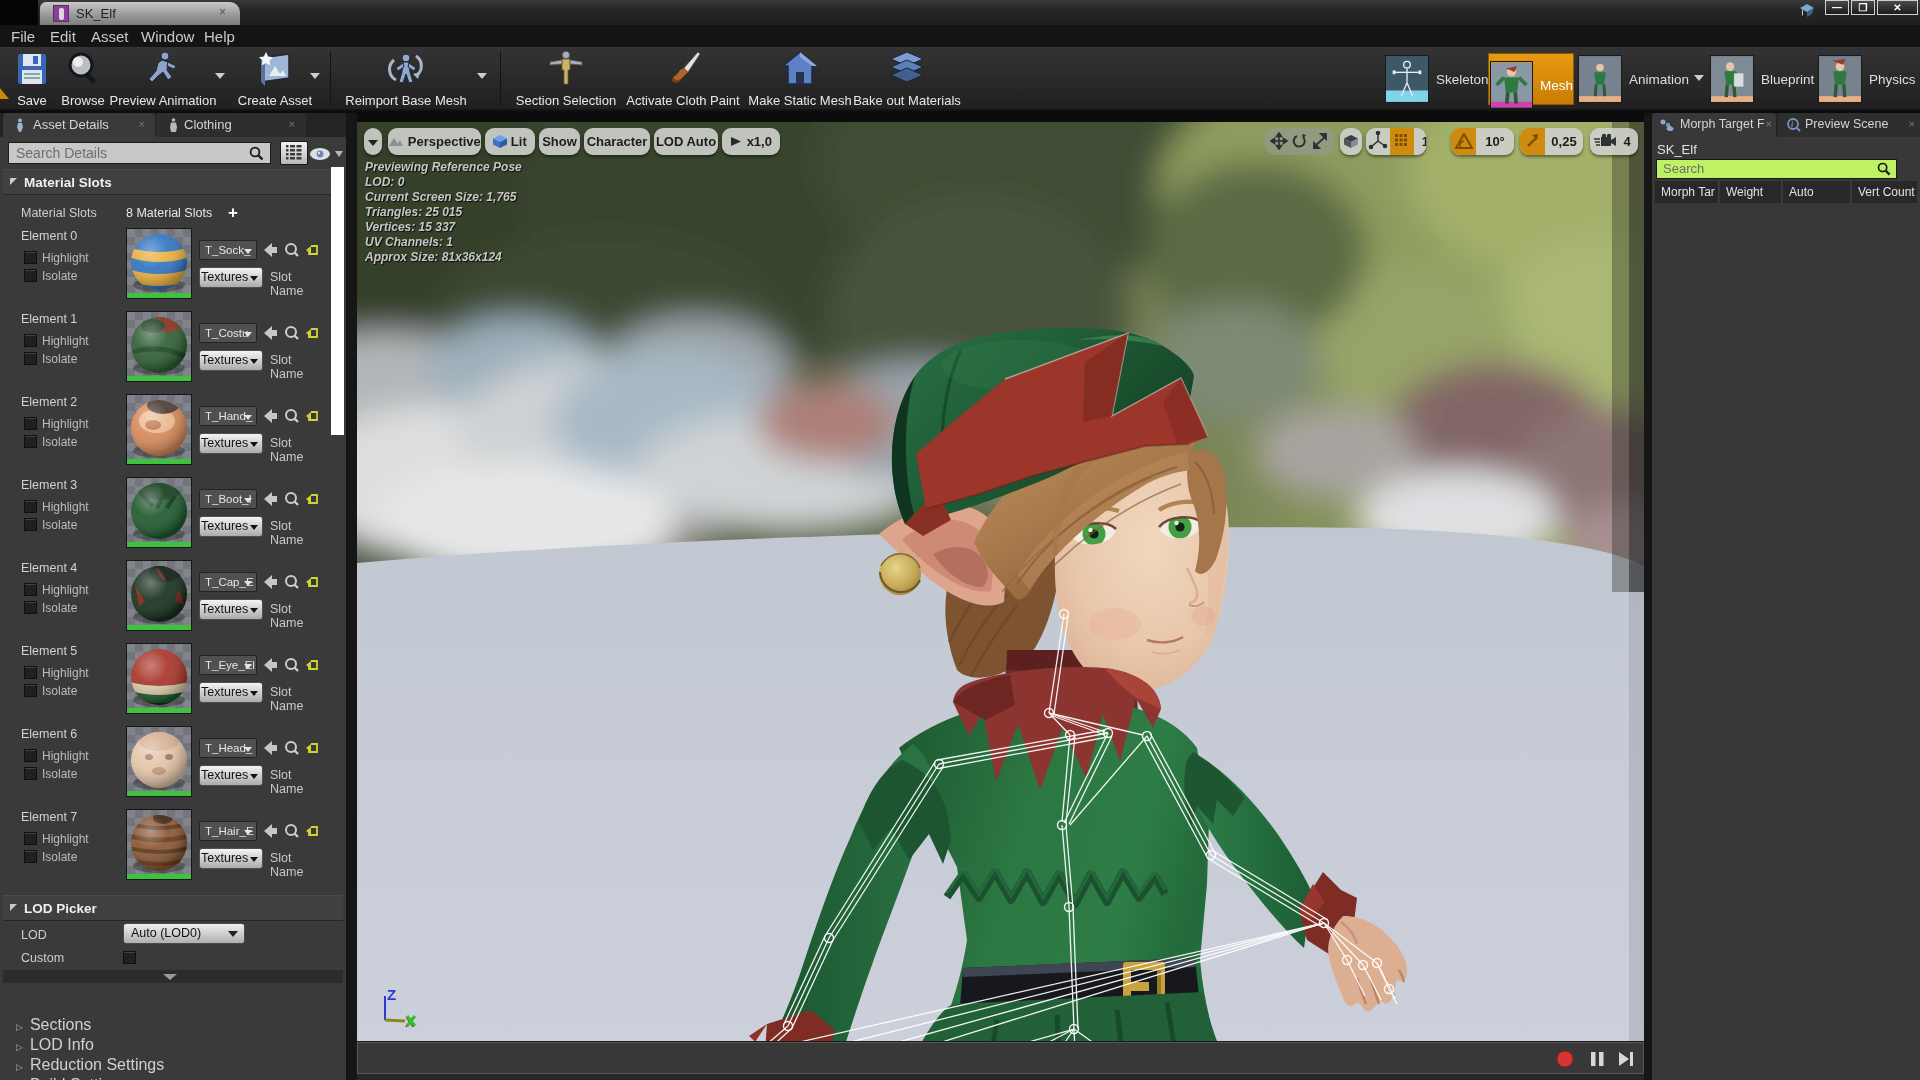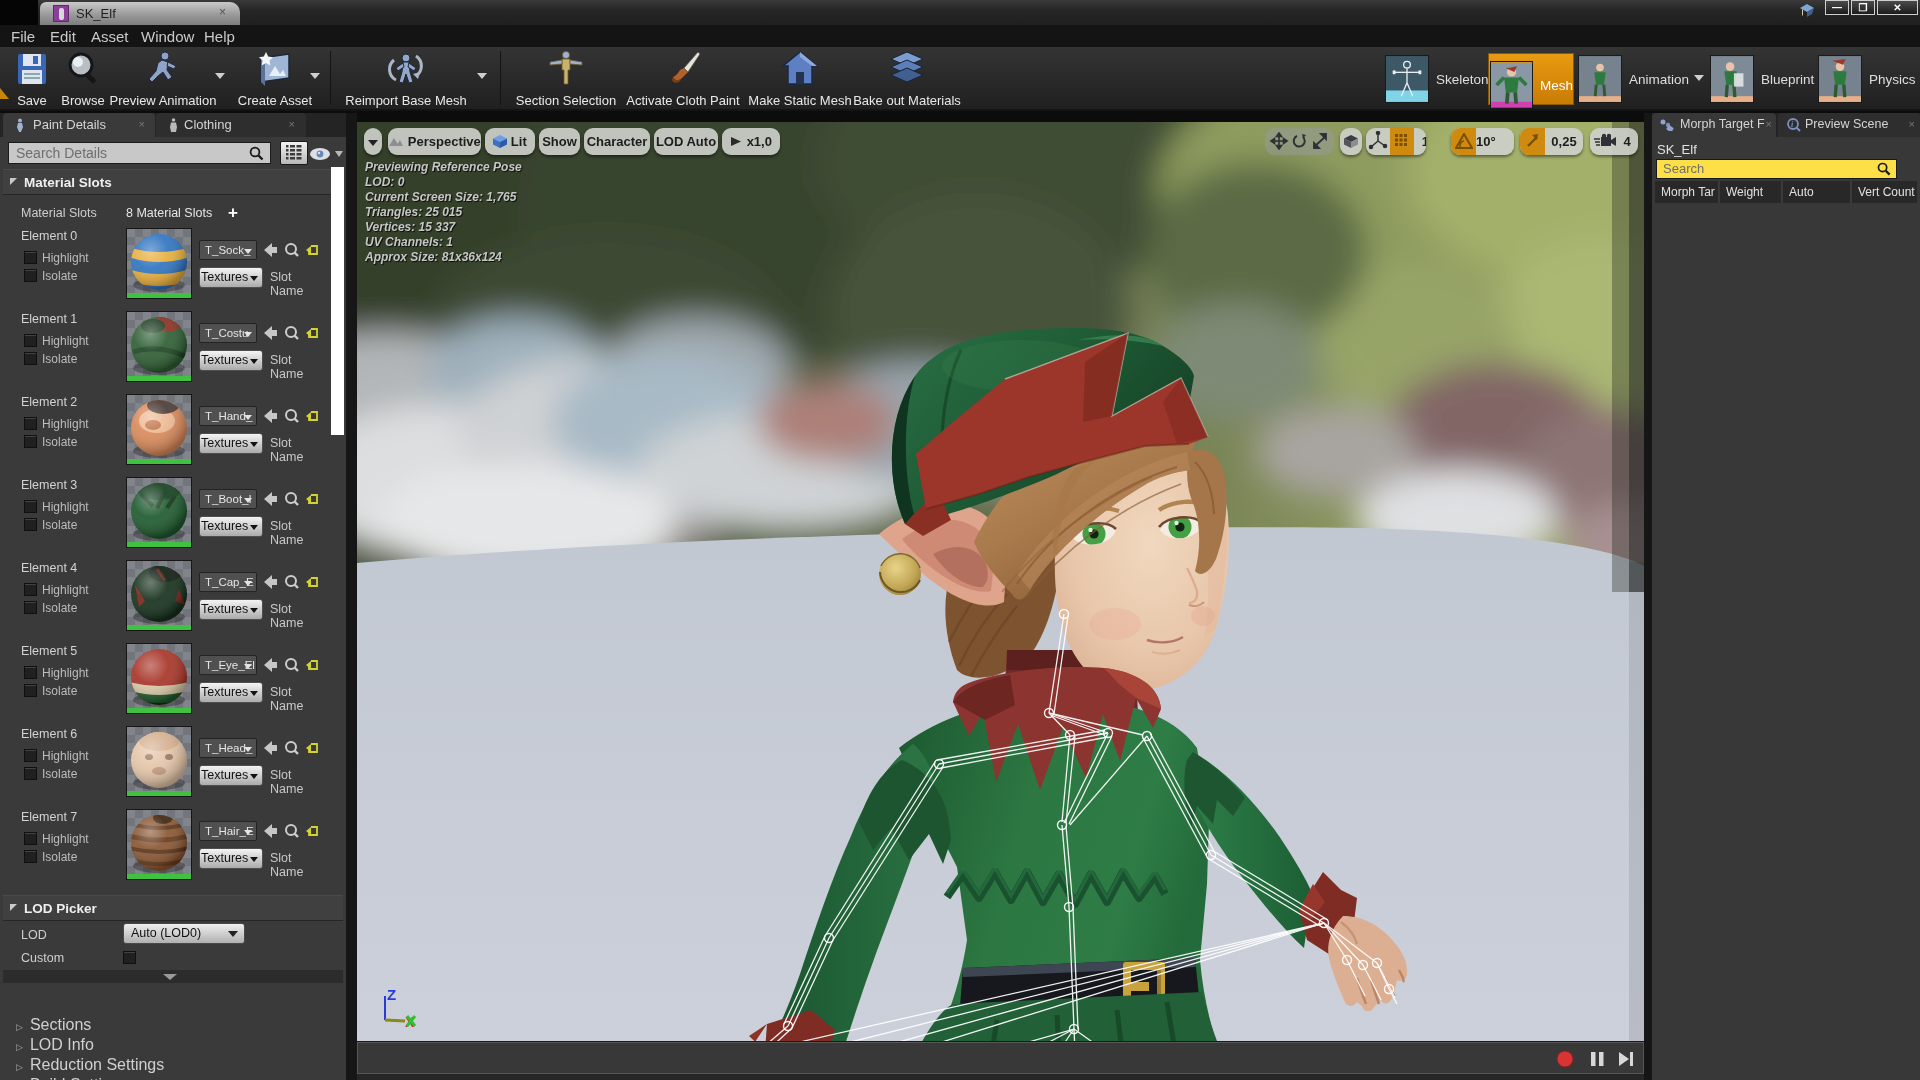--- a/index.html
+++ b/index.html
@@ -80,21 +80,21 @@
   .texbtn { position:absolute; left:199px; top:42px; width:64px; height:21px;
     background:linear-gradient(#f4f4f4,#ababab); border:1px solid #4f4f4f; border-radius:3px;
     color:#121212; font-size:12.5px; line-height:19px; padding-left:1px; }
   .slotname { position:absolute; left:270px; top:45px; font-size:12.5px; color:#c8c8c8; }
   .elicons { position:absolute; left:262px; top:16px; }
   .lodrow { position:absolute; left:0; width:346px; font-size:12.5px; color:#cecece; }
   .treerow { position:absolute; left:16px; font-size:16px; color:#d0d0d0; }
   .treerow:before { content:"▷"; font-size:9px; color:#aaa; margin-right:7px; }
 
   
-  #rp-search { position:absolute; left:4px; top:46px; width:241px; height:20px; background:#fde047;
+  #rp-search { position:absolute; left:4px; top:46px; width:241px; height:20px; background:#bef264;
     border:1px solid #181818; color:#6e6e6e; font-size:13px; line-height:18px; padding-left:6px; }
   .rp-th { position:absolute; top:68px; height:22px; background:#282828; border-right:1px solid #3c3c3c;
     color:#e0e0e0; font-size:12px; line-height:22px; padding-left:6px; white-space:nowrap; overflow:hidden; }
 
   
   #viewport { position:absolute; left:357px; top:113px; width:1287px; height:929px; background:#888; overflow:hidden;margin-top:9px; }
   #timeline { position:absolute; left:357px; top:1042px; width:1287px; height:32px; background:#383838;
     border:1px solid #565656; outline:1px solid #1a1a1a; }
   #belowtimeline { position:absolute; left:357px; top:1074px; width:1287px; height:6px; background:#262626; }
 
@@ -316,21 +316,21 @@
     </div>
   </div>
 
   <div id="leftpanel">
     <div class="ptabbar">
       <div class="ptab" style="left:3px;width:152px;background:#3a3a3a;border-radius:4px 4px 0 0;">
         <svg style="position:absolute;left:11px;top:5px" width="12" height="15" viewBox="0 0 12 15">
             <circle cx="6" cy="2.5" r="2" fill="#9fb2d2"></circle>
             <path d="M4 5 L8 5 L9 9 L7 14 L5 14 L3 9 Z" fill="#9fb2d2"></path>
           </svg>
-        <span style="position:absolute;left:30px;top:4px">Paint Details</span>
+        <span style="position:absolute;left:30px;top:4px">Asset Details</span>
         <span class="px" style="position:absolute;right:10px;top:5px">×</span>
       </div>
       <div class="ptab" style="left:156px;width:150px;background:#2e2e2e;border-radius:4px 4px 0 0;">
         <svg style="position:absolute;left:12px;top:5px" width="11" height="15" viewBox="0 0 11 15">
             <circle cx="5.5" cy="2" r="1.8" fill="#b9b9b9"></circle>
             <path d="M3 4.5 L8 4.5 L9 9 L8 14 L3 14 L2 9 Z" fill="#b9b9b9"></path>
           </svg>
         <span style="position:absolute;left:28px;top:4px">Clothing</span>
         <span class="px" style="position:absolute;right:11px;top:5px">×</span>
       </div>
@@ -1089,21 +1089,21 @@
               <rect x="10" y="10" width="3" height="3"></rect>
             </g>
           </svg></span>
       <span style="position:absolute;left:48px;top:0;width:30px;text-align:center">10<span style="position:absolute;right:3px;top:11px;border-left:3px solid transparent;border-right:3px solid transparent;border-top:4px solid #333;width:0;height:0"></span></span>
     </div>
     <div class="vbtn" style="left:1094px;width:63px;padding:0;overflow:hidden">
       <span style="position:absolute;left:0;top:0;width:25px;height:27px;background:#cf8a10"><svg width="18" height="16" style="margin-top:5px" viewBox="0 0 18 16">
             <path d="M9 1 L17 15 L1 15 Z" fill="none" stroke="#7a4f00" stroke-width="2"></path>
             <path d="M9 8 A 5 5 0 0 0 5 14" fill="none" stroke="#7a4f00" stroke-width="1.6"></path>
           </svg></span>
-      <span style="position:absolute;left:25px;top:0;width:38px;text-align:left">10°</span>
+      <span style="position:absolute;left:25px;top:0;width:38px;text-align:center">10°</span>
     </div>
     <div class="vbtn" style="left:1163px;width:63px;padding:0;overflow:hidden">
       <span style="position:absolute;left:0;top:0;width:25px;height:27px;background:#cf8a10"><svg width="16" height="16" style="margin-top:5px" viewBox="0 0 16 16">
             <line x1="3" y1="13" x2="12" y2="4" stroke="#7a4f00" stroke-width="2.4"></line>
             <path d="M13 1 l-6 1 5 5 Z" fill="#7a4f00"></path>
           </svg></span>
       <span style="position:absolute;left:25px;top:0;width:38px;text-align:center">0,25</span>
     </div>
     <div class="vbtn" style="left:1233px;width:48px;padding:0;overflow:hidden">
       <span style="position:absolute;left:2px;top:0;width:26px;height:27px"><svg width="24" height="16" style="margin-top:5px" viewBox="0 0 24 16">

